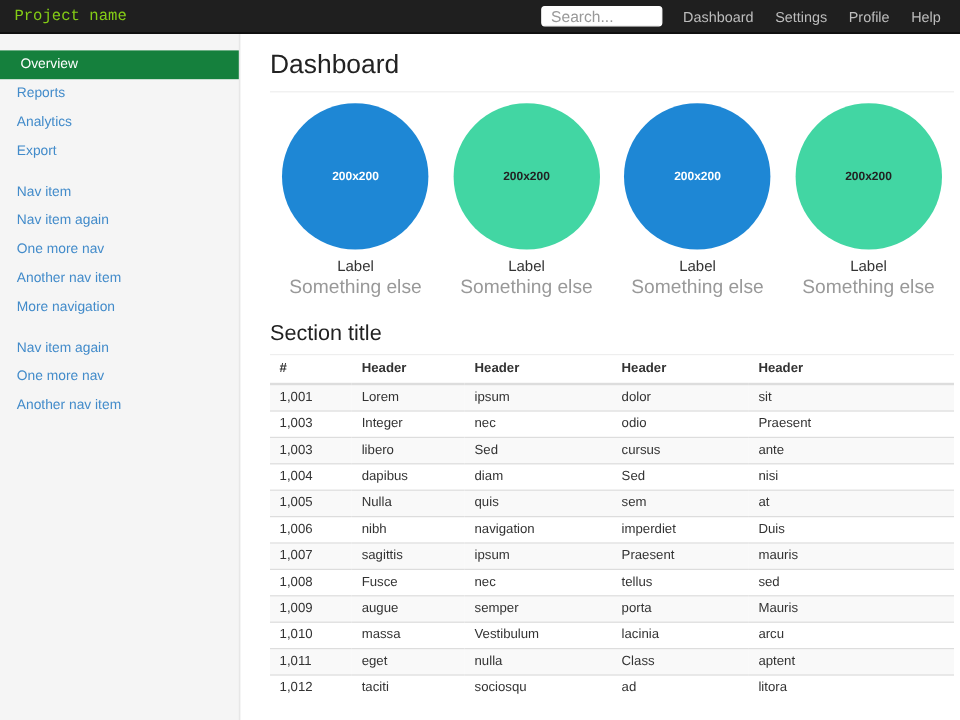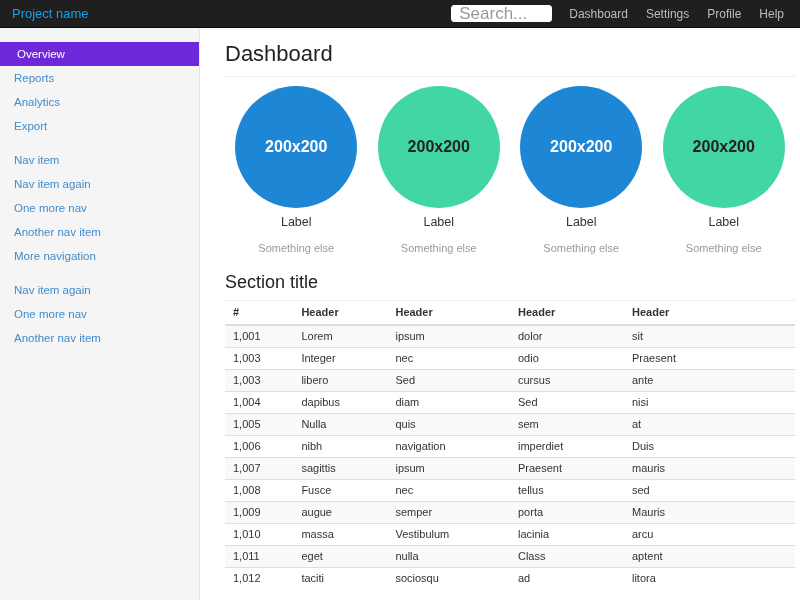--- a/index.html
+++ b/index.html
@@ -9,65 +9,66 @@
     background: #fff; color: #333;
   }
   
   .navbar {
     position: fixed; top: 0; left: 0; right: 0; height: 28px;
     background: #1f1f1f; border-bottom: 1px solid #080808;
     display: flex; align-items: center; justify-content: space-between;
     z-index: 10;
   }
   .brand {
-    color: #0ea5e9; font-size: 13px; padding: 0 12px; text-decoration: none;
+    color: #84cc16; font-size: 13px; padding: 0 12px; text-decoration: none;
     line-height: 28px;
+    font-family: Liberation Mono, monospace;
   }
   .nav-right { display: flex; align-items: center; padding-right: 7px; }
   .search {
     width: 101px; height: 17px; border: 1px solid #fff; border-radius: 3px;
-    font-size: 17px; padding: 0 7px; outline: none; color: #333;
+    font-size: 13px; padding: 0 7px; outline: none; color: #333;
     font-family: "Liberation Sans", sans-serif; margin-right: 8px;
   }
   .search::placeholder { color: #999; }
   .nav-links { display: flex; }
   .nav-links a {
     color: #bdbdbd; font-size: 12px; text-decoration: none;
     padding: 0 9px; line-height: 28px;
   }
   
   .sidebar {
     position: fixed; top: 28px; bottom: 0; left: 0; width: 200px;
     background: #f5f5f5; border-right: 1px solid #e7e7e7;
     padding-top: 14px; z-index: 5;
   }
   .side-group { margin-bottom: 10px; }
   .side-group a {
     display: block; padding: 6px 14px; font-size: 11.5px;
     color: #428bca; text-decoration: none; line-height: 12px;
   }
-  .side-group a.active { background: #6d28d9; color: #fff; padding-left: 17px; }
+  .side-group a.active { background: #15803d; color: #fff; padding-left: 17px; }
   
   .main {
     margin-left: 200px; padding: 13px 5px 0 25px; height: 572px; margin-top: 28px;
     overflow: hidden;
   }
   .page-title {
     font-size: 22px; font-weight: normal; line-height: 26px; color: #222;
     padding-bottom: 9px; border-bottom: 1px solid #eee;
   }
   .circles { display: flex; margin-top: 9px; }
   .circle-col { width: 25%; display: flex; flex-direction: column; align-items: center; }
   .circle {
     width: 122px; height: 122px; border-radius: 50%;
     display: flex; align-items: center; justify-content: center;
   }
-  .circle span { font-size: 16px; font-weight: bold; }
+  .circle span { font-size: 10px; font-weight: bold; }
   .circle-label { font-size: 12.5px; font-weight: normal; color: #333; margin-top: 7px; }
-  .circle-sub { font-size: 11px; color: #999; margin-top: 13px; }
+  .circle-sub { font-size: 16px; color: #999; margin-top: 2px; }
   .sub-header {
     margin-top: 18px; font-size: 18px; font-weight: normal; color: #222;
     line-height: 20px; padding-bottom: 8px; border-bottom: 1px solid #eee;
   }
   
   table { width: 100%; border-collapse: collapse; font-size: 11px; table-layout: fixed; }
   th {
     text-align: left; padding: 6px 8px; border-bottom: 2px solid #ddd;
     font-weight: bold; line-height: 11px;
   }

